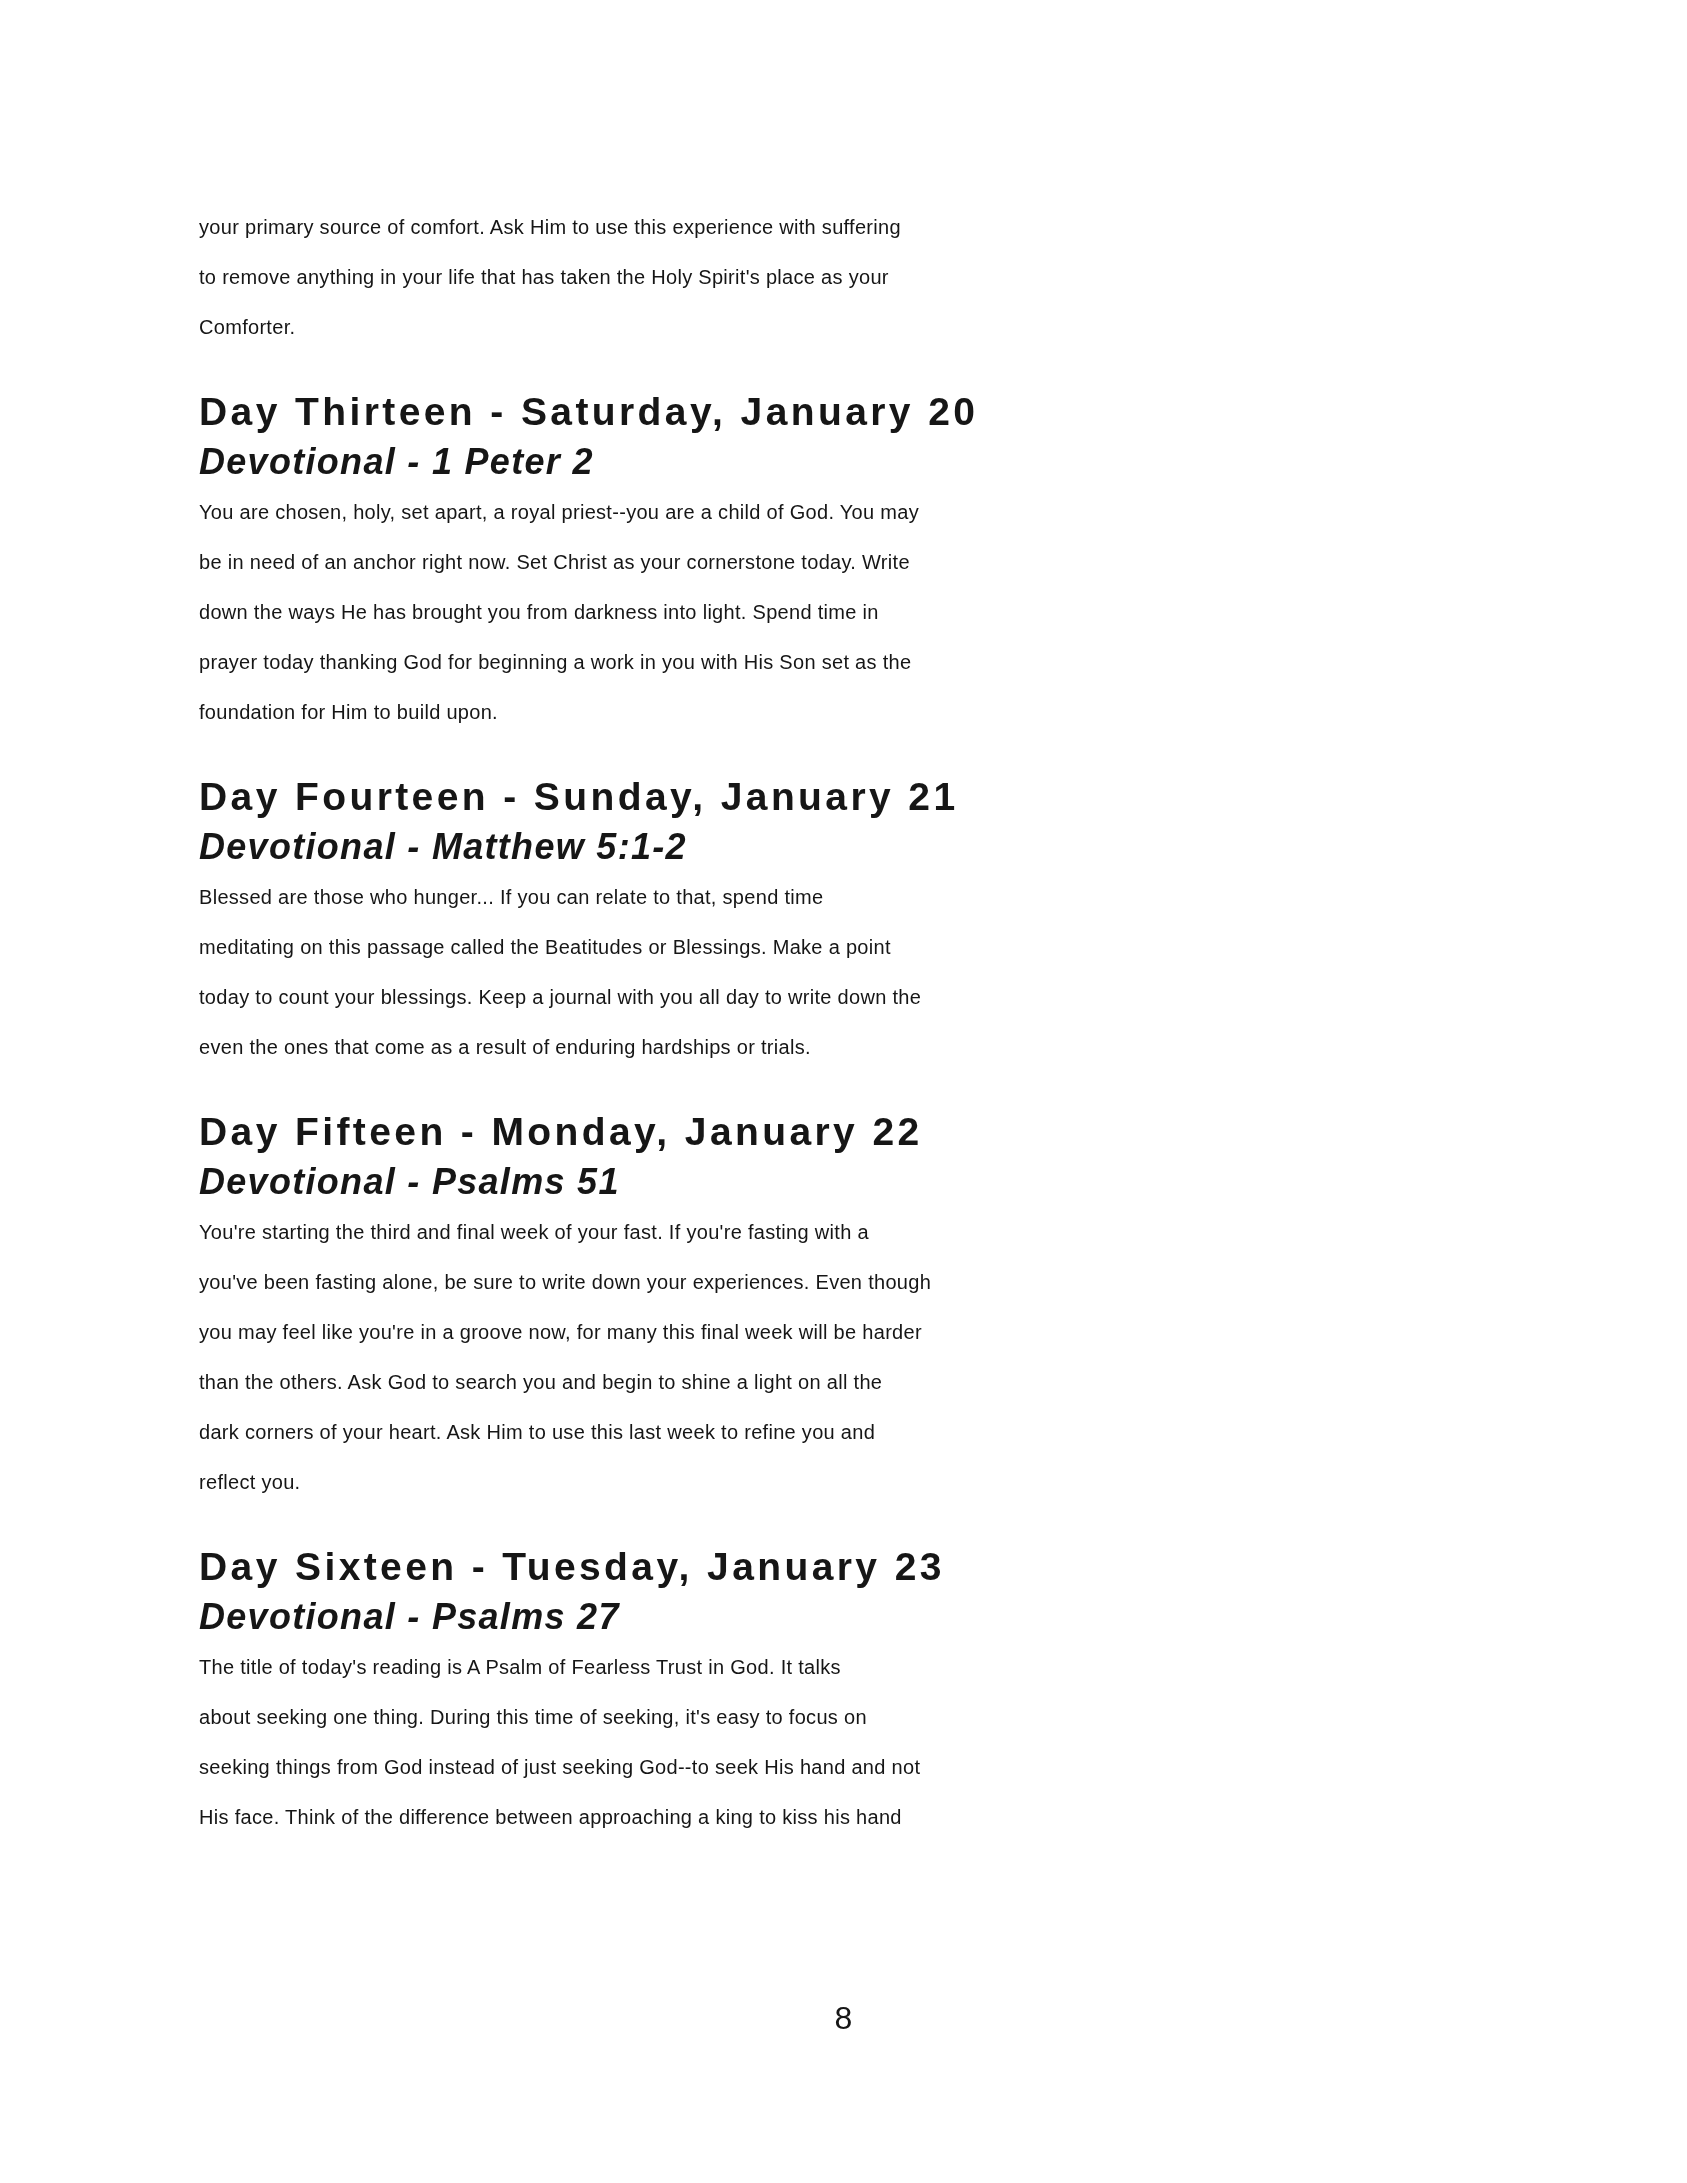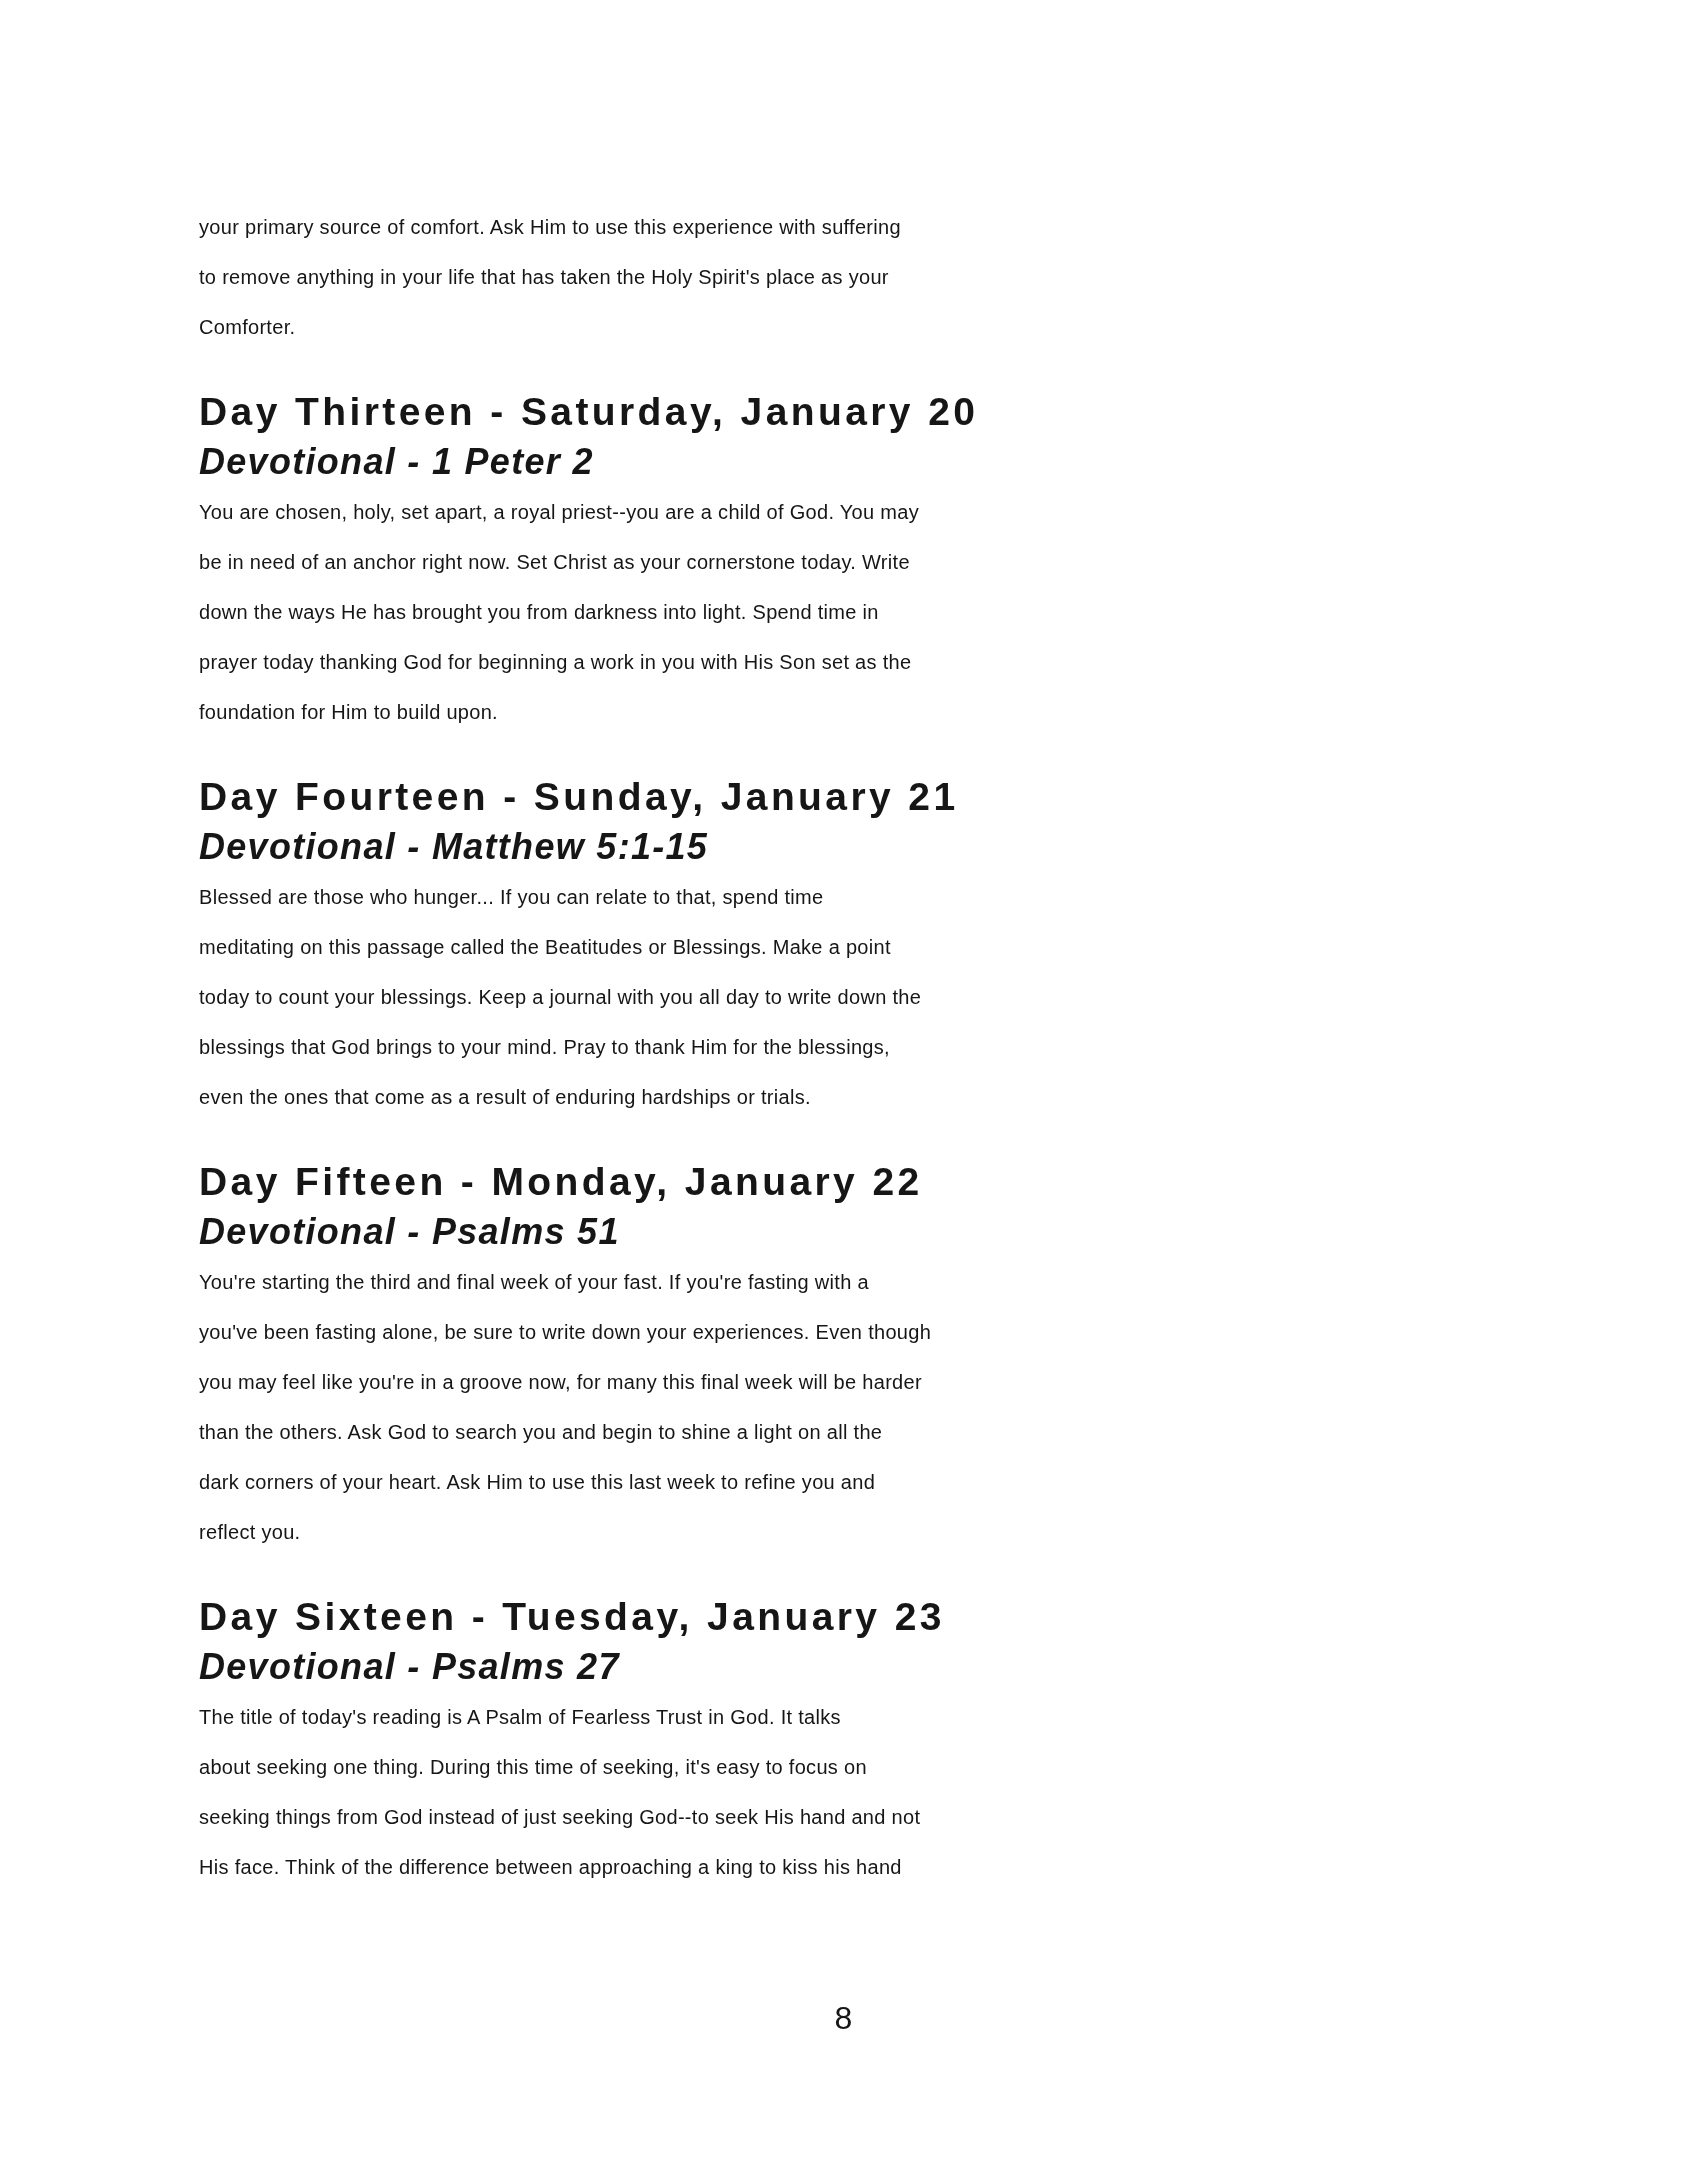--- a/index.html
+++ b/index.html
@@ -75,25 +75,24 @@
         <div class="heading">Day Thirteen - Saturday, January 20</div>
         <div class="subheading">Devotional - 1 Peter 2</div>
         <div class="line">You are chosen, holy, set apart, a royal priest--you are a child of God. You may</div>
         <div class="line">be in need of an anchor right now. Set Christ as your cornerstone today. Write</div>
         <div class="line">down the ways He has brought you from darkness into light. Spend time in</div>
         <div class="line">prayer today thanking God for beginning a work in you with His Son set as the</div>
         <div class="line">foundation for Him to build upon.</div>
       </section>
       <section class="section">
         <div class="heading">Day Fourteen - Sunday, January 21</div>
-        <div class="subheading">Devotional - Matthew 5:1-15</div>
+        <div class="subheading">Devotional - Matthew 5:1-2</div>
         <div class="line">Blessed are those who hunger... If you can relate to that, spend time</div>
         <div class="line">meditating on this passage called the Beatitudes or Blessings. Make a point</div>
         <div class="line">today to count your blessings. Keep a journal with you all day to write down the</div>
-        <div class="line">blessings that God brings to your mind. Pray to thank Him for the blessings,</div>
         <div class="line">even the ones that come as a result of enduring hardships or trials.</div>
       </section>
       <section class="section">
         <div class="heading">Day Fifteen - Monday, January 22</div>
         <div class="subheading">Devotional - Psalms 51</div>
         <div class="line">You're starting the third and final week of your fast. If you're fasting with a</div>
         <div class="line">you've been fasting alone, be sure to write down your experiences. Even though</div>
         <div class="line">you may feel like you're in a groove now, for many this final week will be harder</div>
         <div class="line">than the others. Ask God to search you and begin to shine a light on all the</div>
         <div class="line">dark corners of your heart. Ask Him to use this last week to refine you and</div>

